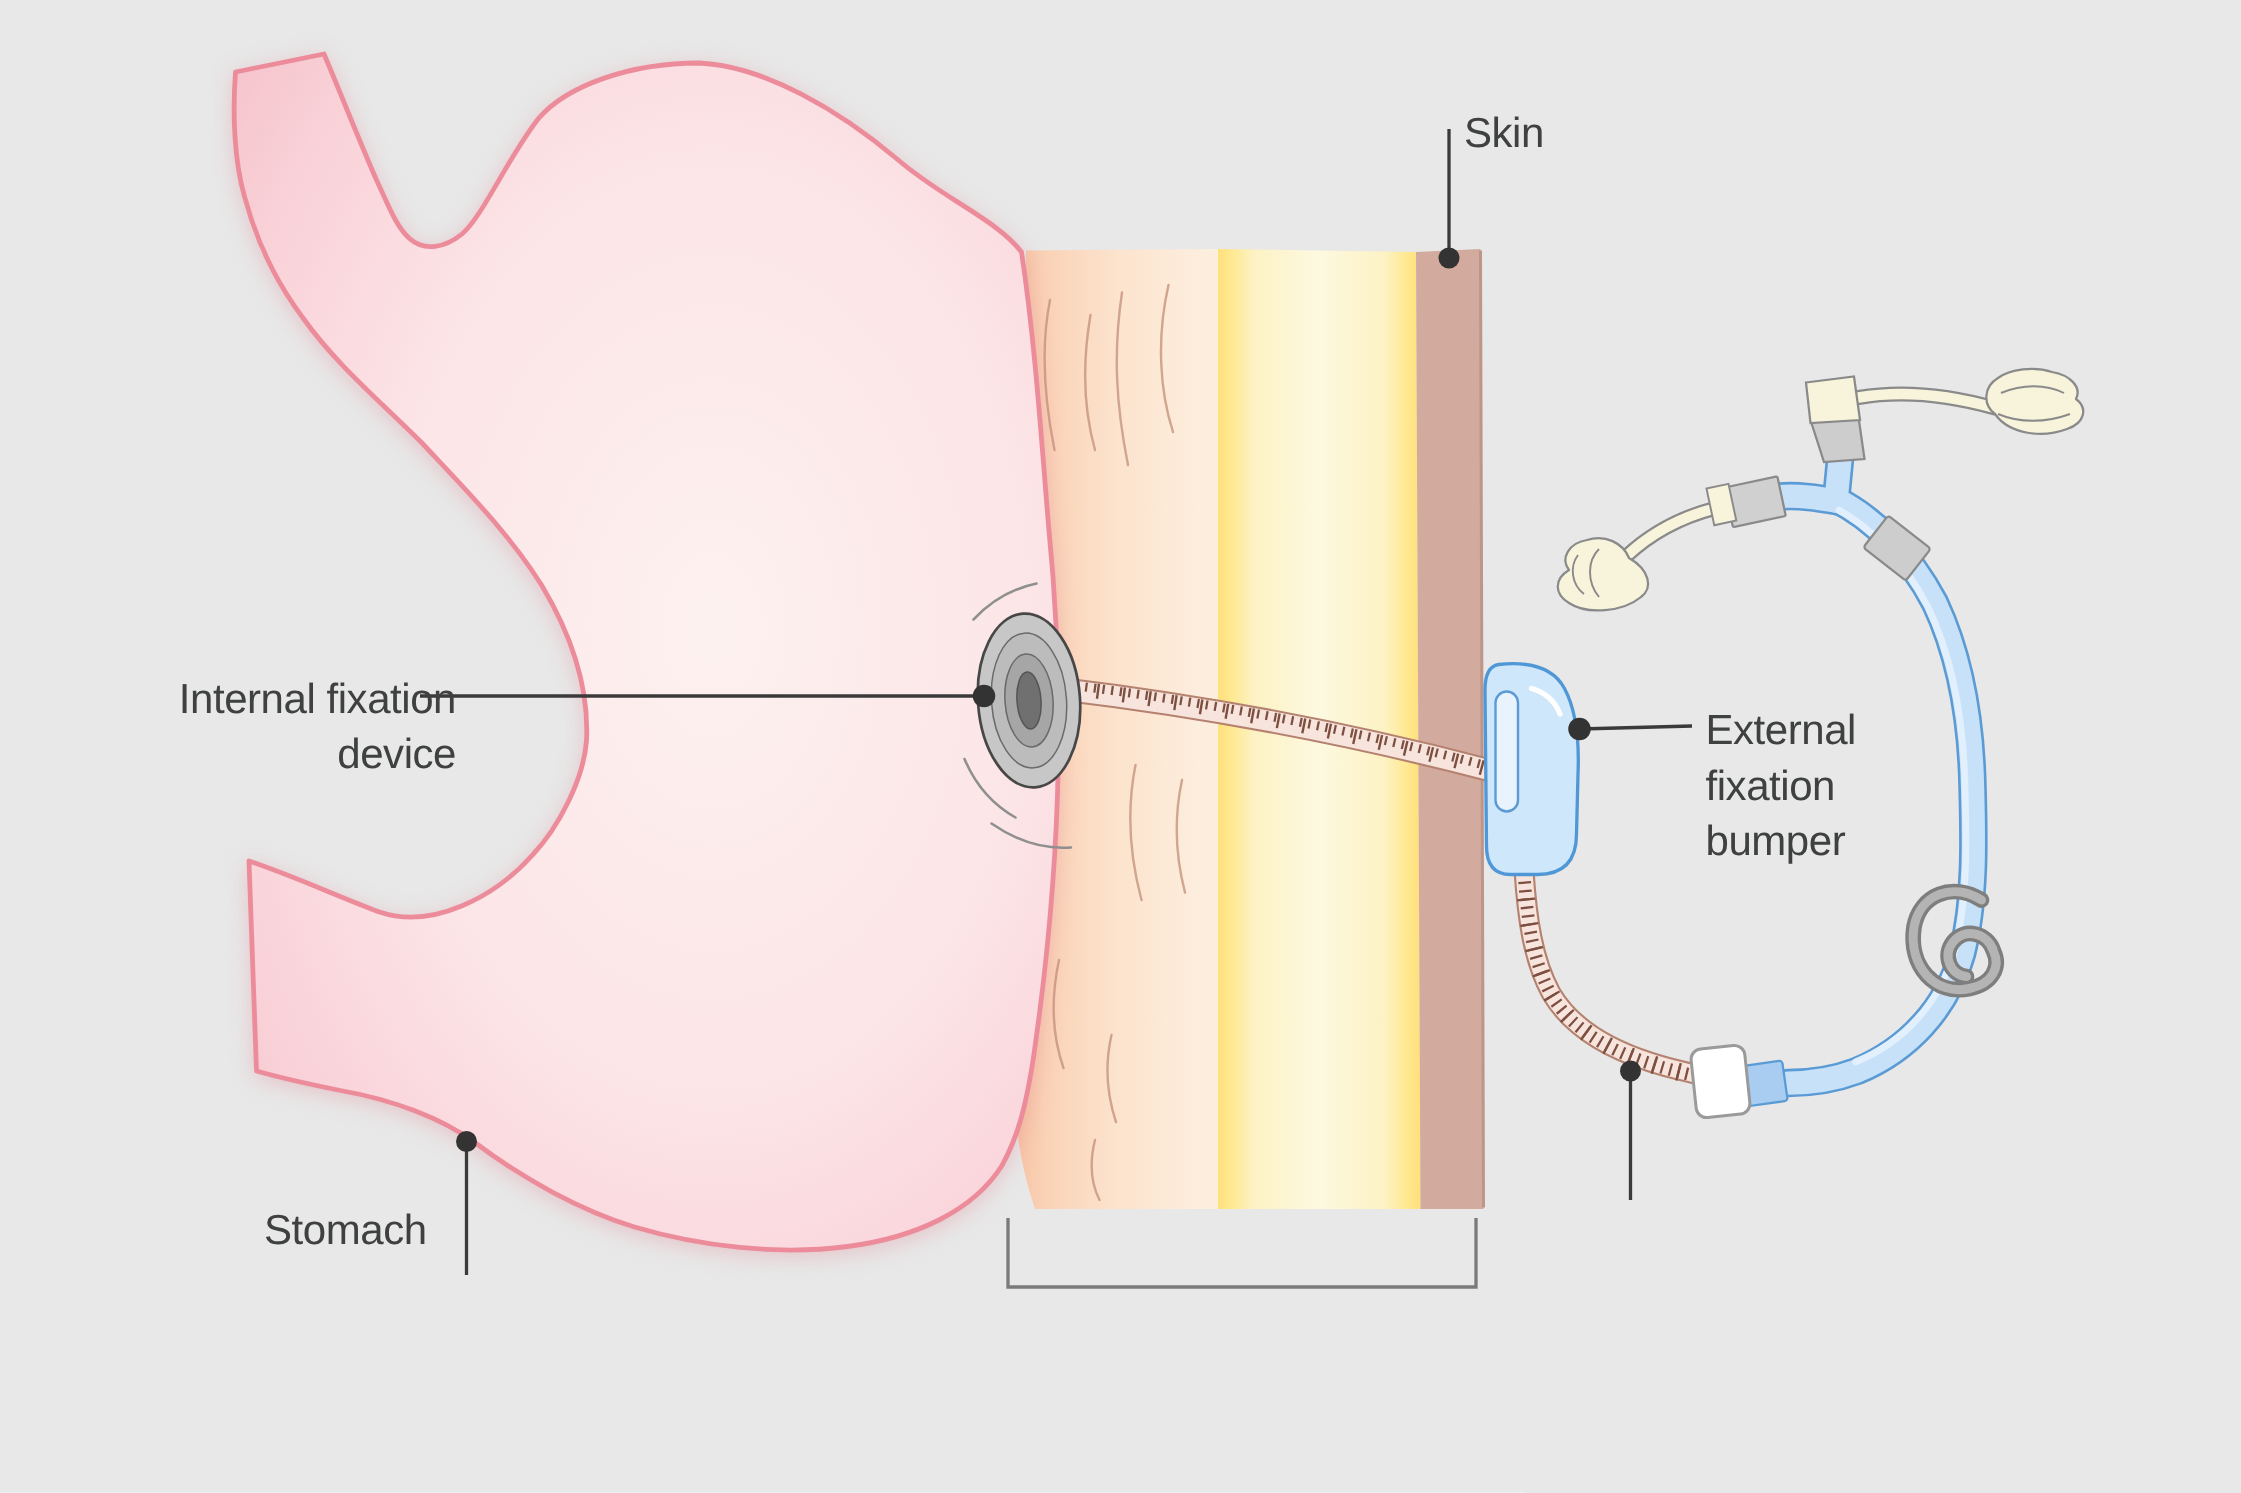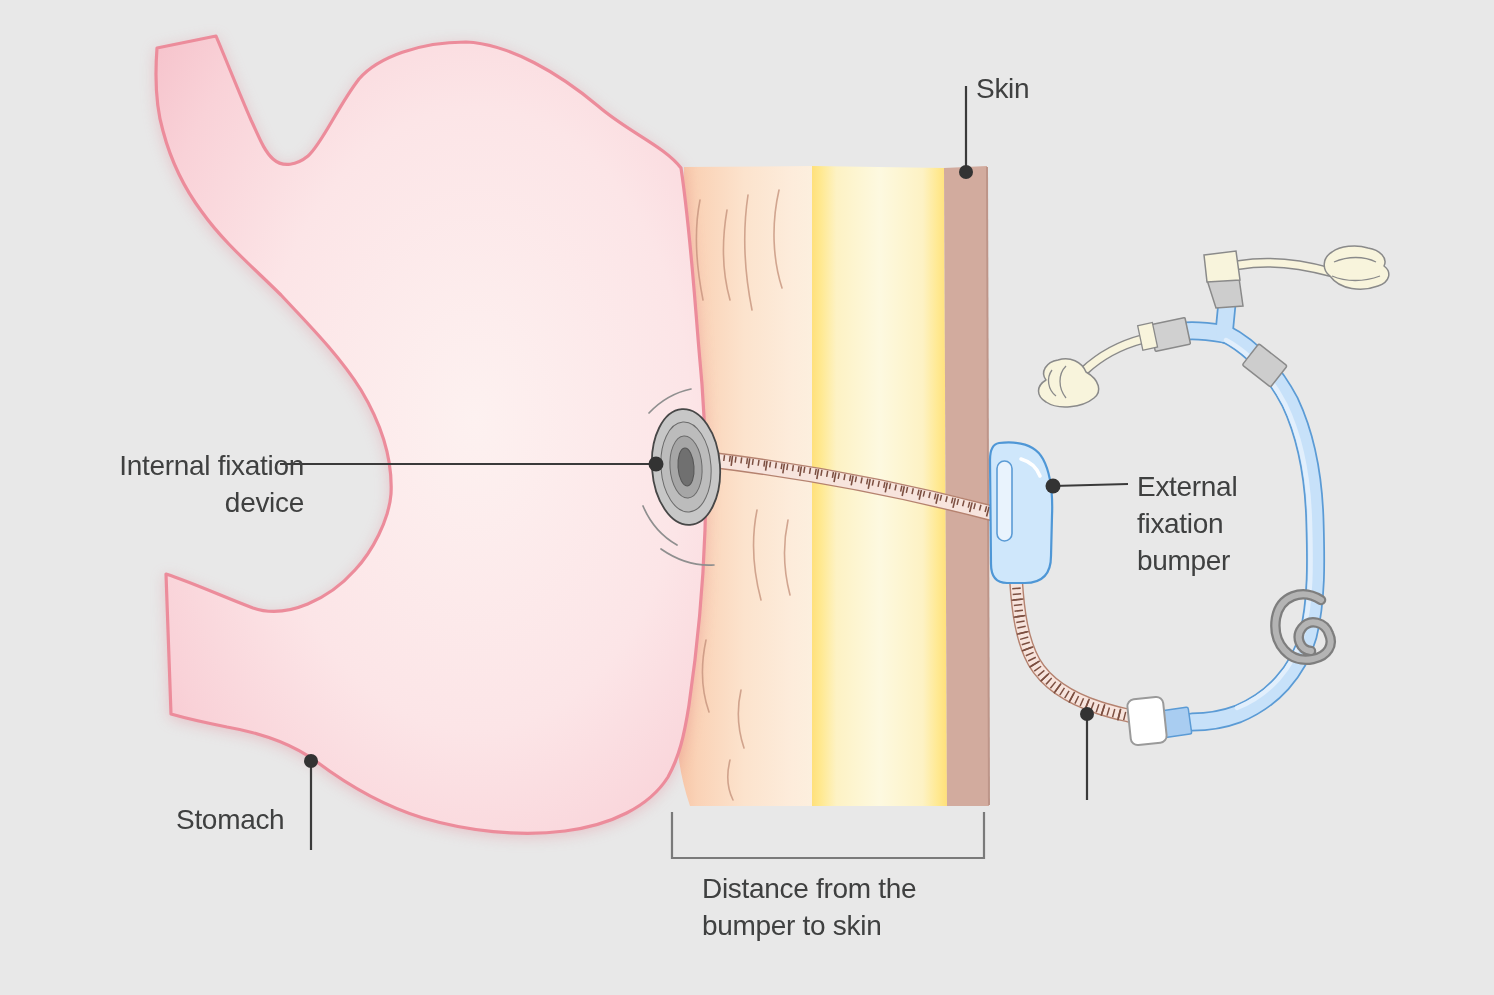--- a/index.html
+++ b/index.html
@@ -225,16 +225,14 @@
   </g>
 </svg>
 
 <div class="diagram-label" style="left:976px;top:70px;">Skin</div>
 <div class="diagram-label" style="left:44px;top:447px;width:260px;text-align:right;">Internal fixation
 device</div>
 <div class="diagram-label" style="left:176px;top:789px;margin-top:12px;">Stomach</div>
 <div class="diagram-label" style="left:1137px;top:468px;">External
 fixation
 bumper</div>
-<div class="diagram-label" style="left:702px;top:870px;width:280px;">Distance from the
-bumper to skin</div>
 
 </div>
 
 </body></html>

